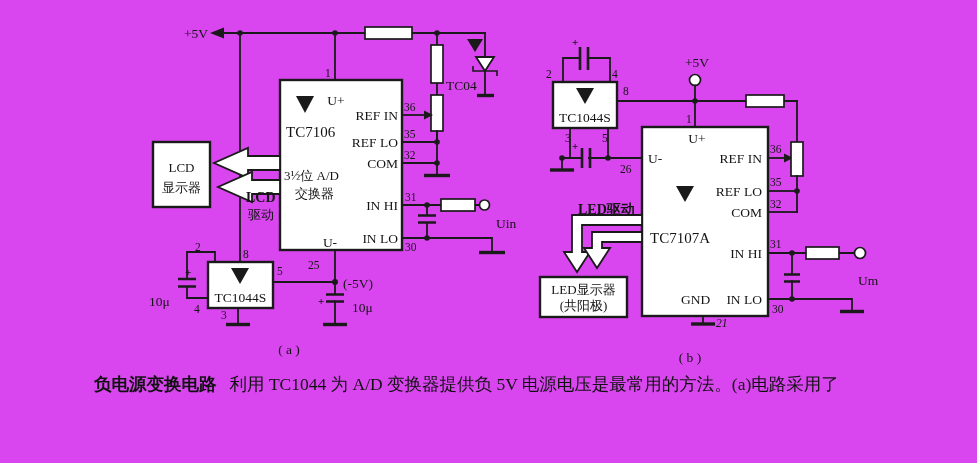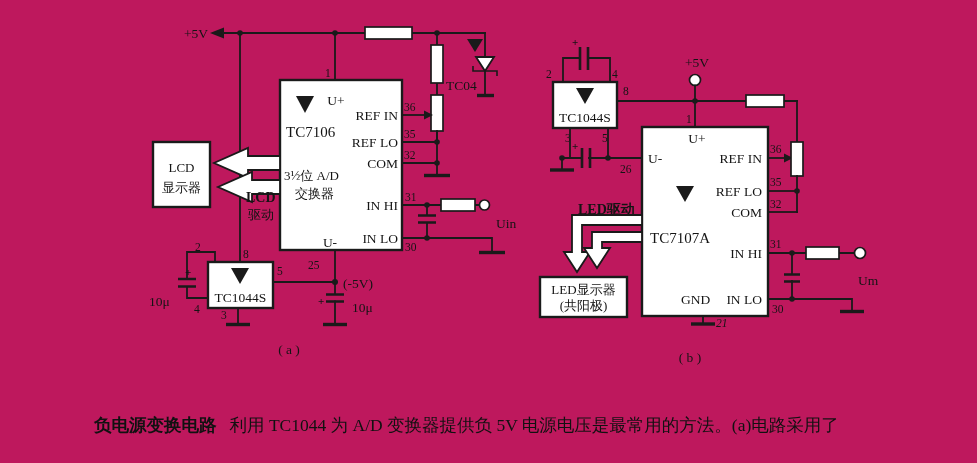--- a/index.html
+++ b/index.html
@@ -1,35 +1,35 @@
 <!DOCTYPE html>
 <html><head>
 <meta charset="utf-8">
 <style>
   html,body{margin:0;padding:0;background:#e8e8e8;}
-  .page{position:relative;width:977px;height:463px;background:#be185d;overflow:hidden;
+  .page{position:relative;width:977px;height:463px;background:#d946ef;overflow:hidden;
         font-family:"Liberation Serif","DejaVu Serif",serif;color:#141414;}
   svg{position:absolute;left:0;top:0;}
   svg text{fill:#141414;font-family:"Liberation Serif","DejaVu Serif",serif;}
   .wire{stroke:#1a1a1a;stroke-width:1.8;fill:none;stroke-linecap:square;}
   .thin{stroke:#1a1a1a;stroke-width:1.6;fill:none;}
   .box{fill:#ffffff;stroke:#1a1a1a;stroke-width:2.4;}
   .comp{fill:#ffffff;stroke:#1a1a1a;stroke-width:1.7;}
   .plate{stroke:#1a1a1a;stroke-width:2.6;fill:none;}
   .gnd{stroke:#1a1a1a;stroke-width:3.4;fill:none;}
   .dot{fill:#1a1a1a;stroke:none;}
   .tri{fill:#1a1a1a;stroke:none;}
   .hollow{fill:#ffffff;stroke:#1a1a1a;stroke-width:1.8;stroke-linejoin:miter;}
   .lbl{font-size:13.5px;}
   .lblb{font-size:14px;font-weight:bold;}
   .pin{font-size:11.5px;}
   .name{font-size:15px;}
   .cjk{font-size:13px;}
   .plus{font-size:11px;font-weight:bold;}
-  .caption{position:absolute;left:28px;top:408px;width:940px;font-size:17.5px;
+  .caption{position:absolute;left:28px;top:367px;width:940px;font-size:17.5px;
            line-height:34px;color:#111;}
   .caption p{margin:0;}
   .cap-l1{text-indent:66px;}
   .cap-title{font-weight:bold;margin-right:13px;}
 </style>
 </head>
 <body>
 
 <div class="page">
 <svg width="977" height="385" viewBox="0 0 977 385">

